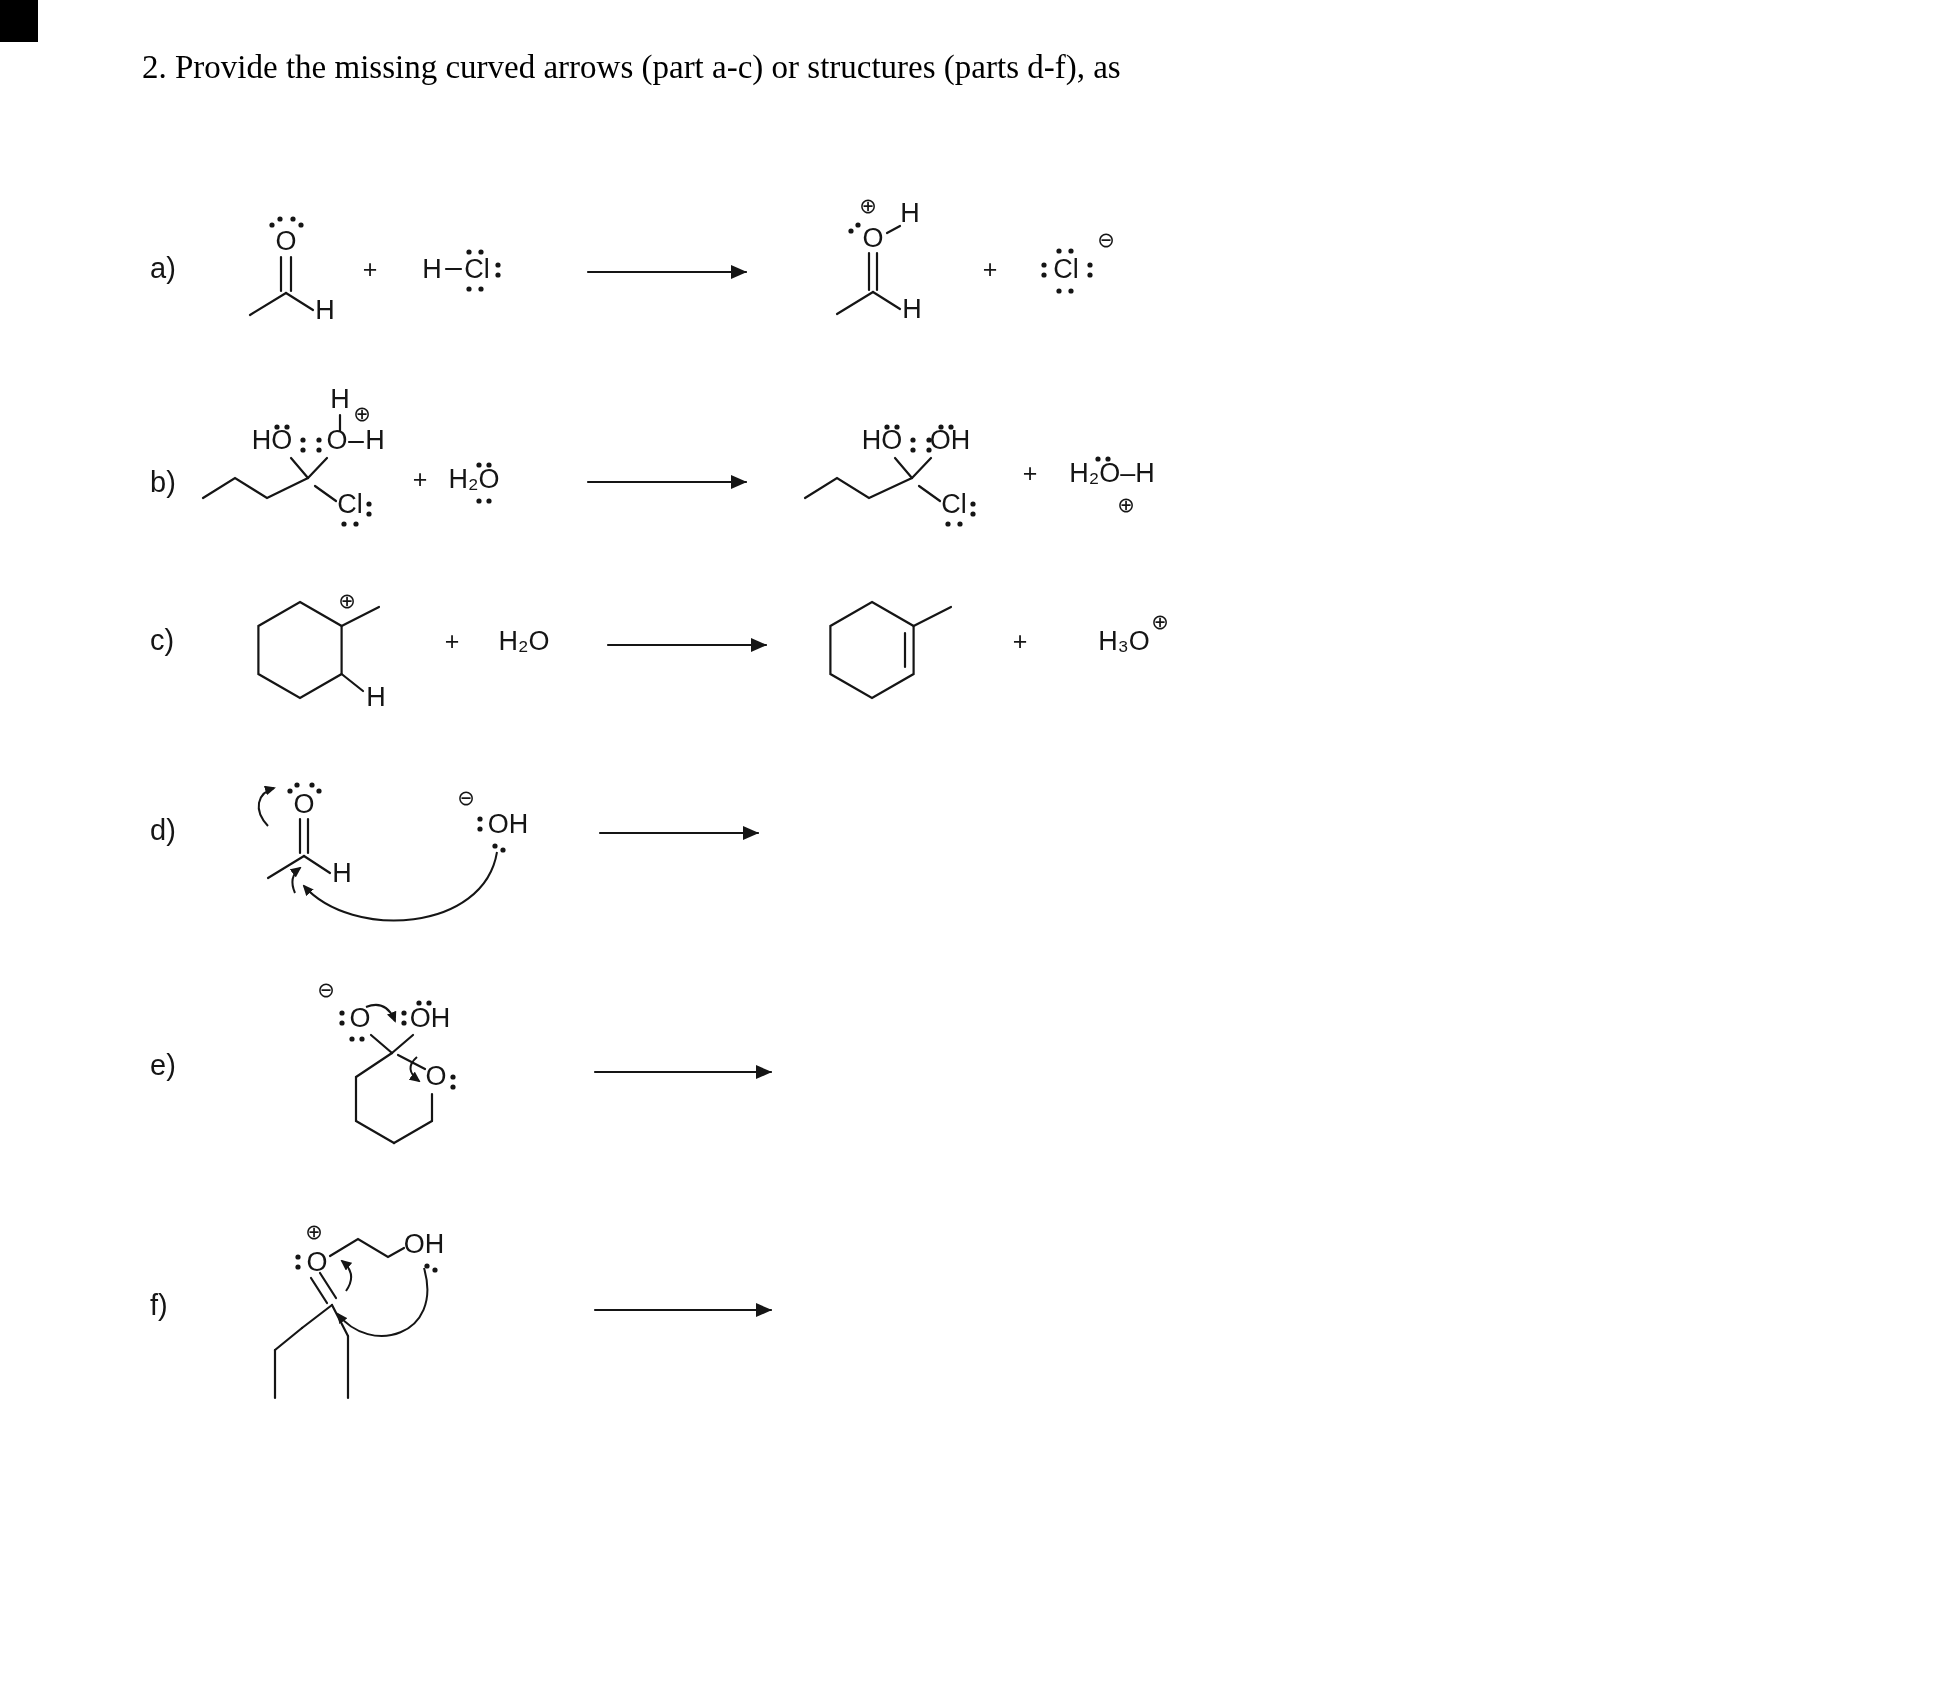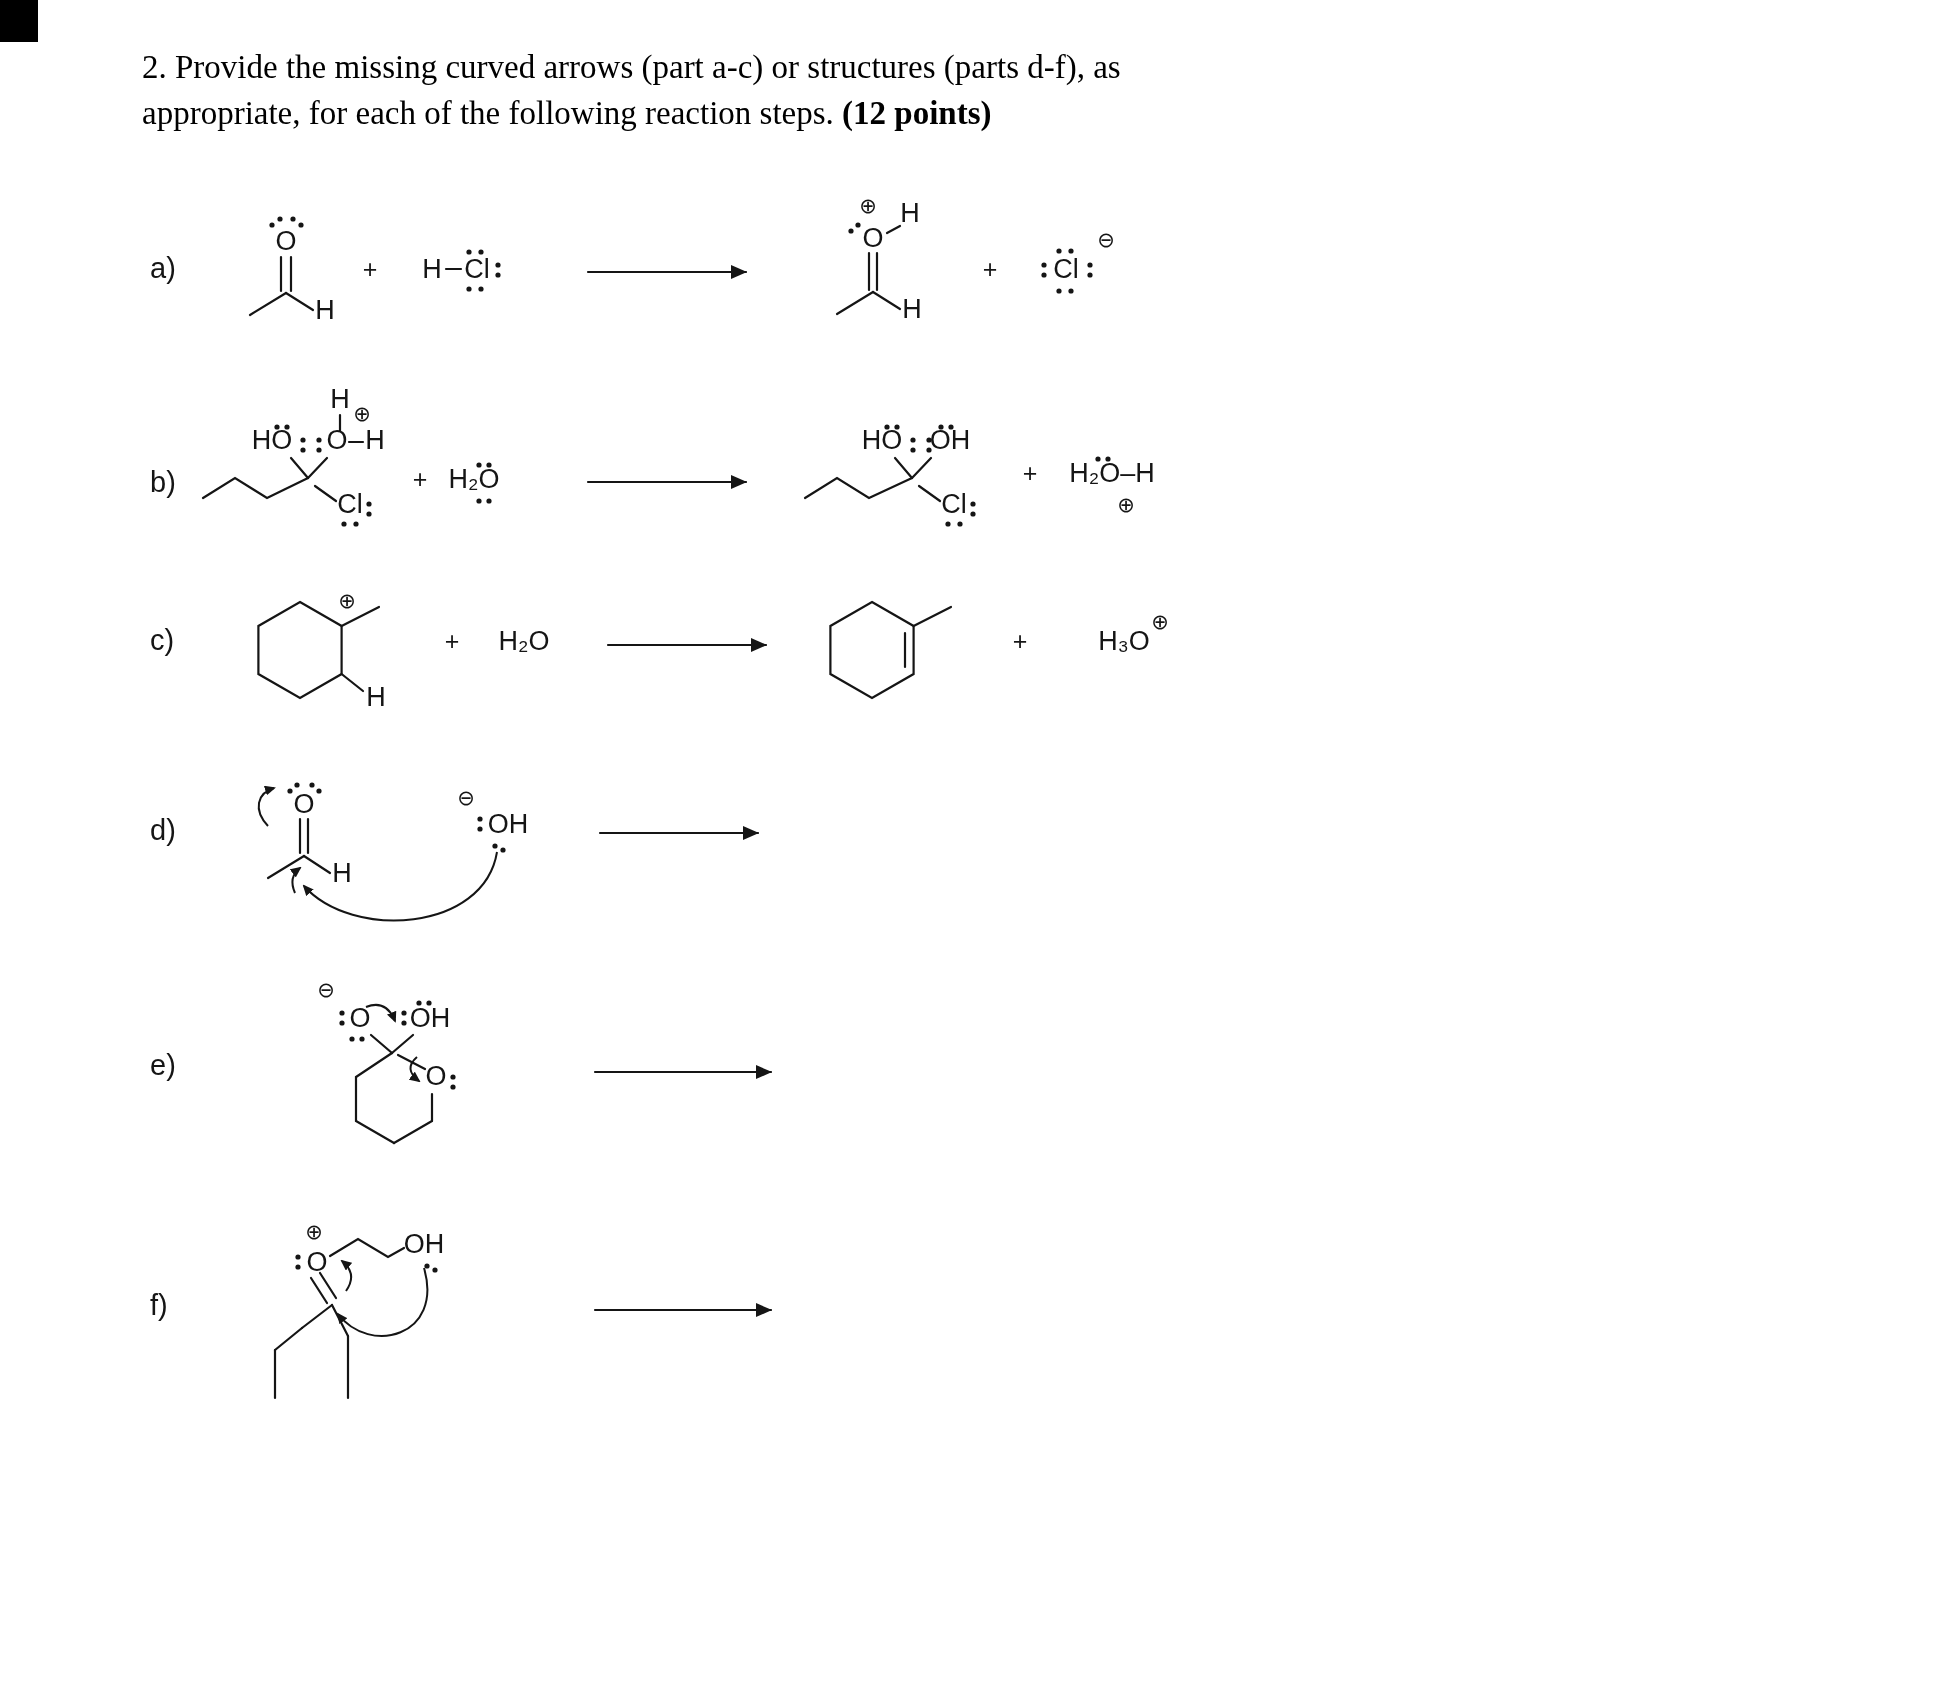--- a/index.html
+++ b/index.html
@@ -21,24 +21,20 @@
 </style>
 </head>
 <body>
 
 <div class="page">
 
   <div class="corner-artifact"></div>
 
   <div class="title">
     <div>2. Provide the missing curved arrows (part a-c) or structures (parts d-f), as</div>
-    <div>
-      <span>appropriate, for each of the following reaction steps.</span>
-      <b>(12 points)</b>
-    </div>
   </div>
 
   <svg class="chem" width="1936" height="1699" viewBox="0 0 1936 1699">
     <defs>
       <marker id="ah" markerWidth="16" markerHeight="14" refX="15" refY="7" orient="auto" markerUnits="userSpaceOnUse">
         <path d="M0,0 L16,7 L0,14 z" fill="#151515"></path>
       </marker>
       <marker id="ahc" markerWidth="11" markerHeight="10" refX="9" refY="5" orient="auto" markerUnits="userSpaceOnUse">
         <path d="M0,0 L11,5 L0,10 z" fill="#151515"></path>
       </marker>

